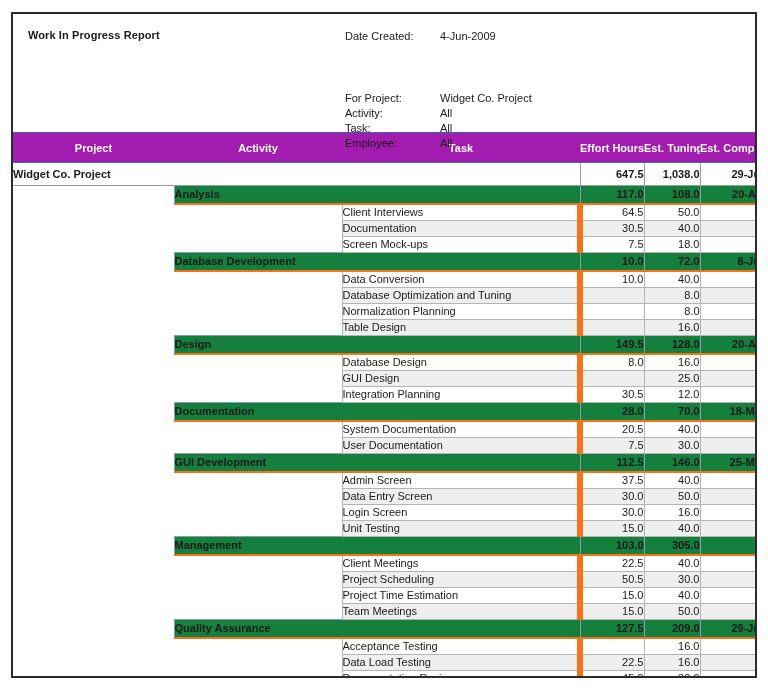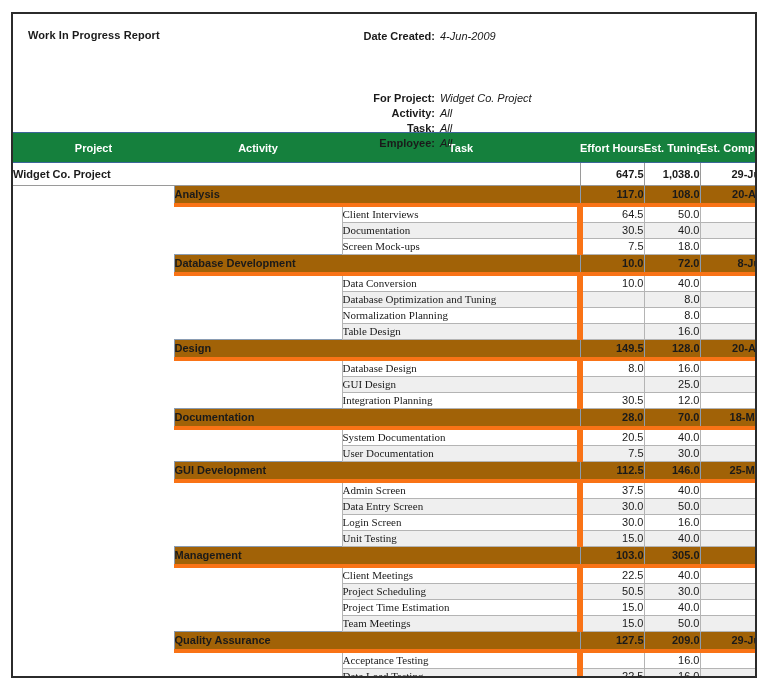--- a/index.html
+++ b/index.html
@@ -45,29 +45,28 @@
     letter-spacing: .1px;
     white-space: nowrap;
   }
   .param-line {
     position: absolute;
     white-space: nowrap;
     font-size: 11px;
     line-height: 15px;
   }
   .param-label {
-    font-weight: bold;
+    font-weight: normal;
     display: inline-block;
-    text-align: right;
+    text-align: left;
   }
   .param-value {
     font-weight: normal;
     display: inline-block;
     padding-left: 5px;
-    font-style: italic;
   }
 
   
   #date-created-line { left: 332px; top: 15px; }
   #date-created-line .param-label { width: 90px; }
 
   #right-params { position: absolute; left: 332px; top: 61px; }
   #right-params .param-line { position: relative; left: 0; top: 16px; display: block; }
   #right-params .param-label { width: 90px; }
 
@@ -86,63 +85,63 @@
   #wip-table td, #wip-table th {
     padding: 0;
     margin: 0;
     vertical-align: middle;
     overflow: hidden;
     white-space: nowrap;
   }
 
   
   thead th {
-    background: #15803d;
+    background: #a21caf;
     color: #ffffff;
     font-weight: bold;
     font-size: 11px;
     height: 29px;
     border-top: 1px solid #3c6699;
     border-bottom: 1px solid #3c6699;
     text-align: center;
   }
   th.num-head { text-align: right; padding-right: 6px; }
 
   
   td {
     height: 15px;
     line-height: 15px;
     font-size: 11px;
   }
   td.c-project   { padding-left: 6px; }
   td.c-activity  { padding-left: 5px; }
-  td.c-task      { padding-left: 4px; font-family: Liberation Serif, serif; }
+  td.c-task      { padding-left: 4px; }
   td.c-effort, td.c-est { text-align: right; padding-right: 5px; }
   td.c-date      { text-align: right; padding-right: 5px; }
 
   
   tr.row-project td {
     height: 22px;
     line-height: 22px;
     font-weight: bold;
     background: #ffffff;
     border-bottom: 1px solid #9a9a9a;
   }
   tr.row-project td.c-effort,
   tr.row-project td.c-est,
   tr.row-project td.c-date { border-left: 1px solid #9a9a9a; }
 
   
   tr.row-activity td {
-    background: #a16207;
+    background: #15803d;
     font-weight: bold;
     height: 17px;
     line-height: 17px;
     border-top: 1px solid #8a9cb2;
-    border-bottom: 4px solid #f97316;
+    border-bottom: 2px solid #f97316;
   }
   tr.row-activity td.c-project {
     background: #ffffff;
     border-top: none;
     border-bottom: none;
   }
 
   
   tr.row-task td.c-task,
   tr.row-task td.c-effort,

